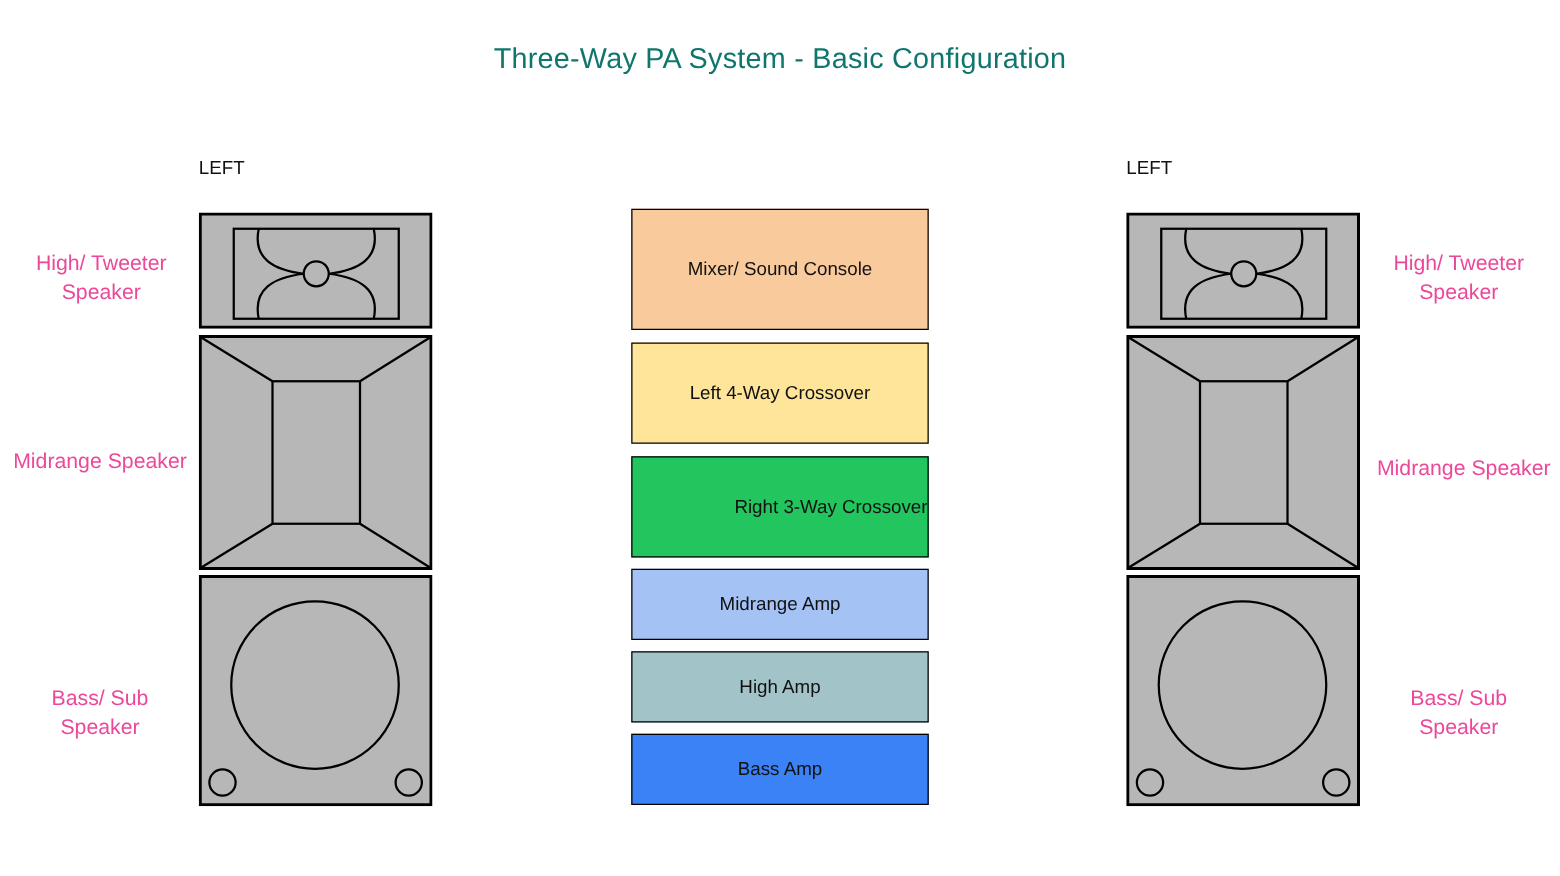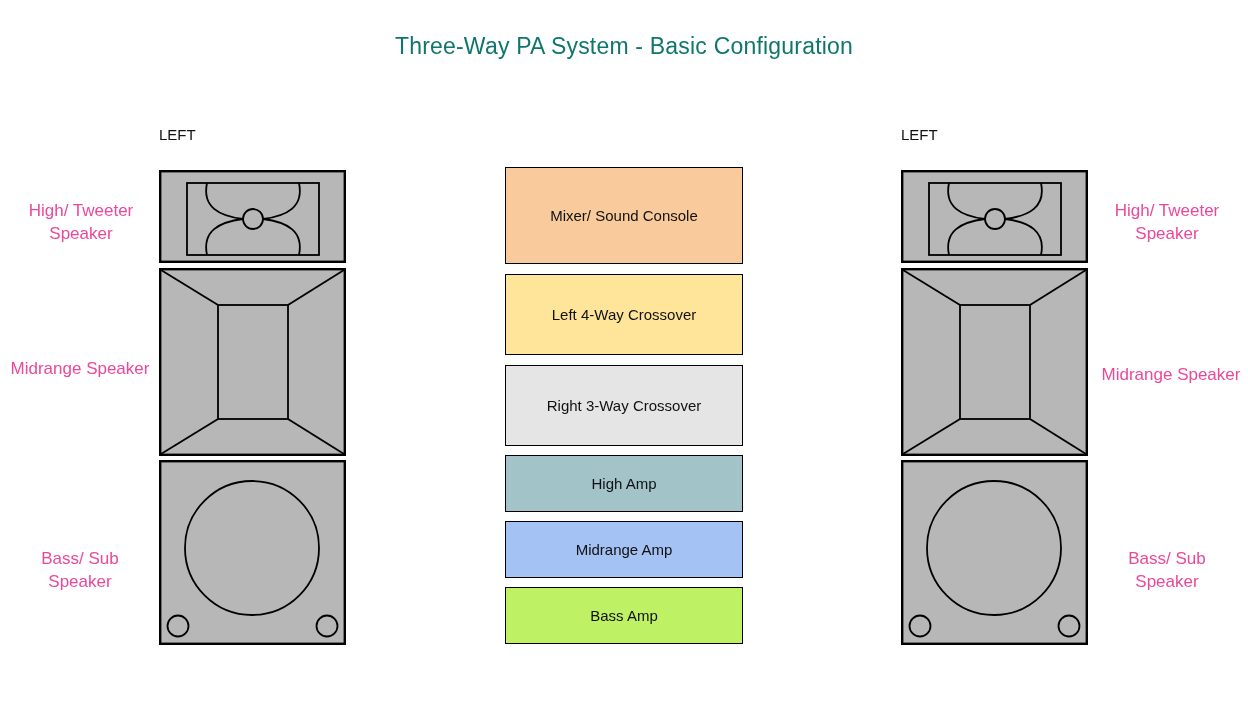--- a/index.html
+++ b/index.html
@@ -158,27 +158,27 @@
   <div class="side-label" style="left:1101px; top:363px;">Midrange Speaker</div>
   <div class="side-label" style="left:1097px; top:547px;">Bass/ Sub Speaker</div>
 
   <div class="center-chain">
     <div class="node h97" style="background-color: rgb(249, 203, 156);">
       <span>Mixer/ Sound Console</span>
     </div>
     <div class="node h81 mt10" style="background-color: rgb(255, 229, 153);">
       <span>Left 4-Way Crossover</span>
     </div>
-    <div class="node h81 mt10" style="background-color: #e5e5e5;">
+    <div class="node h81 mt10" style="background-color: #22c55e; justify-content: flex-end;">
       <span>Right 3-Way Crossover</span>
+    </div>
+    <div class="node h57 mt9" style="background-color: rgb(164, 194, 244);">
+      <span>Midrange Amp</span>
     </div>
     <div class="node h57 mt9" style="background-color: rgb(162, 196, 201);">
       <span>High Amp</span>
     </div>
-    <div class="node h57 mt9" style="background-color: rgb(164, 194, 244);">
-      <span>Midrange Amp</span>
-    </div>
-    <div class="node h57 mt9" style="background-color: #bef264;">
+    <div class="node h57 mt9" style="background-color: #3b82f6;">
       <span>Bass Amp</span>
     </div>
   </div>
 
 </div>
 
 </body></html>

